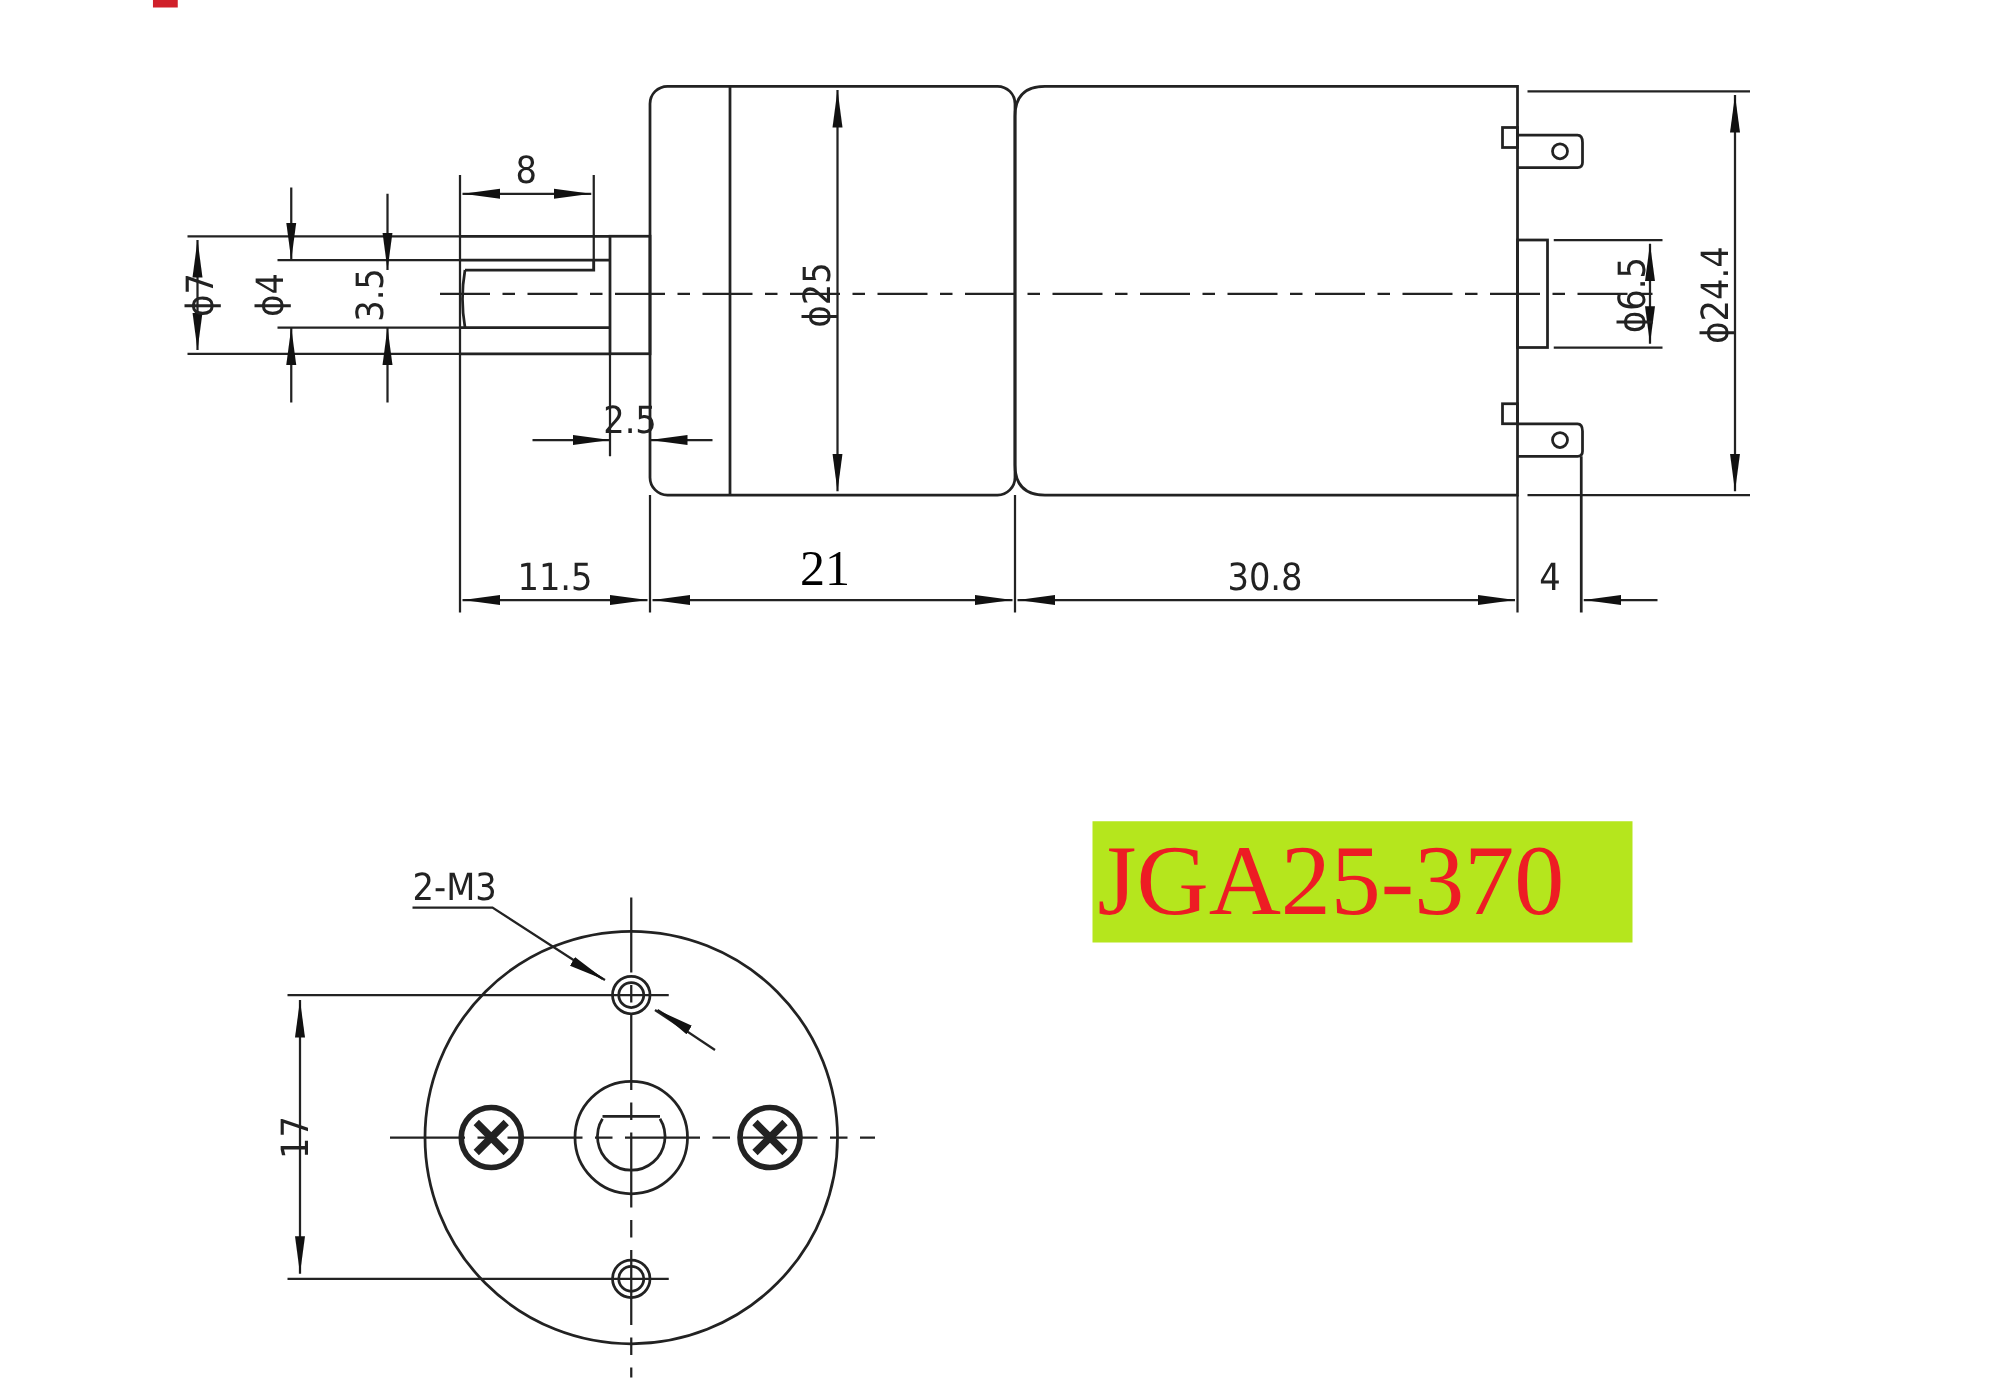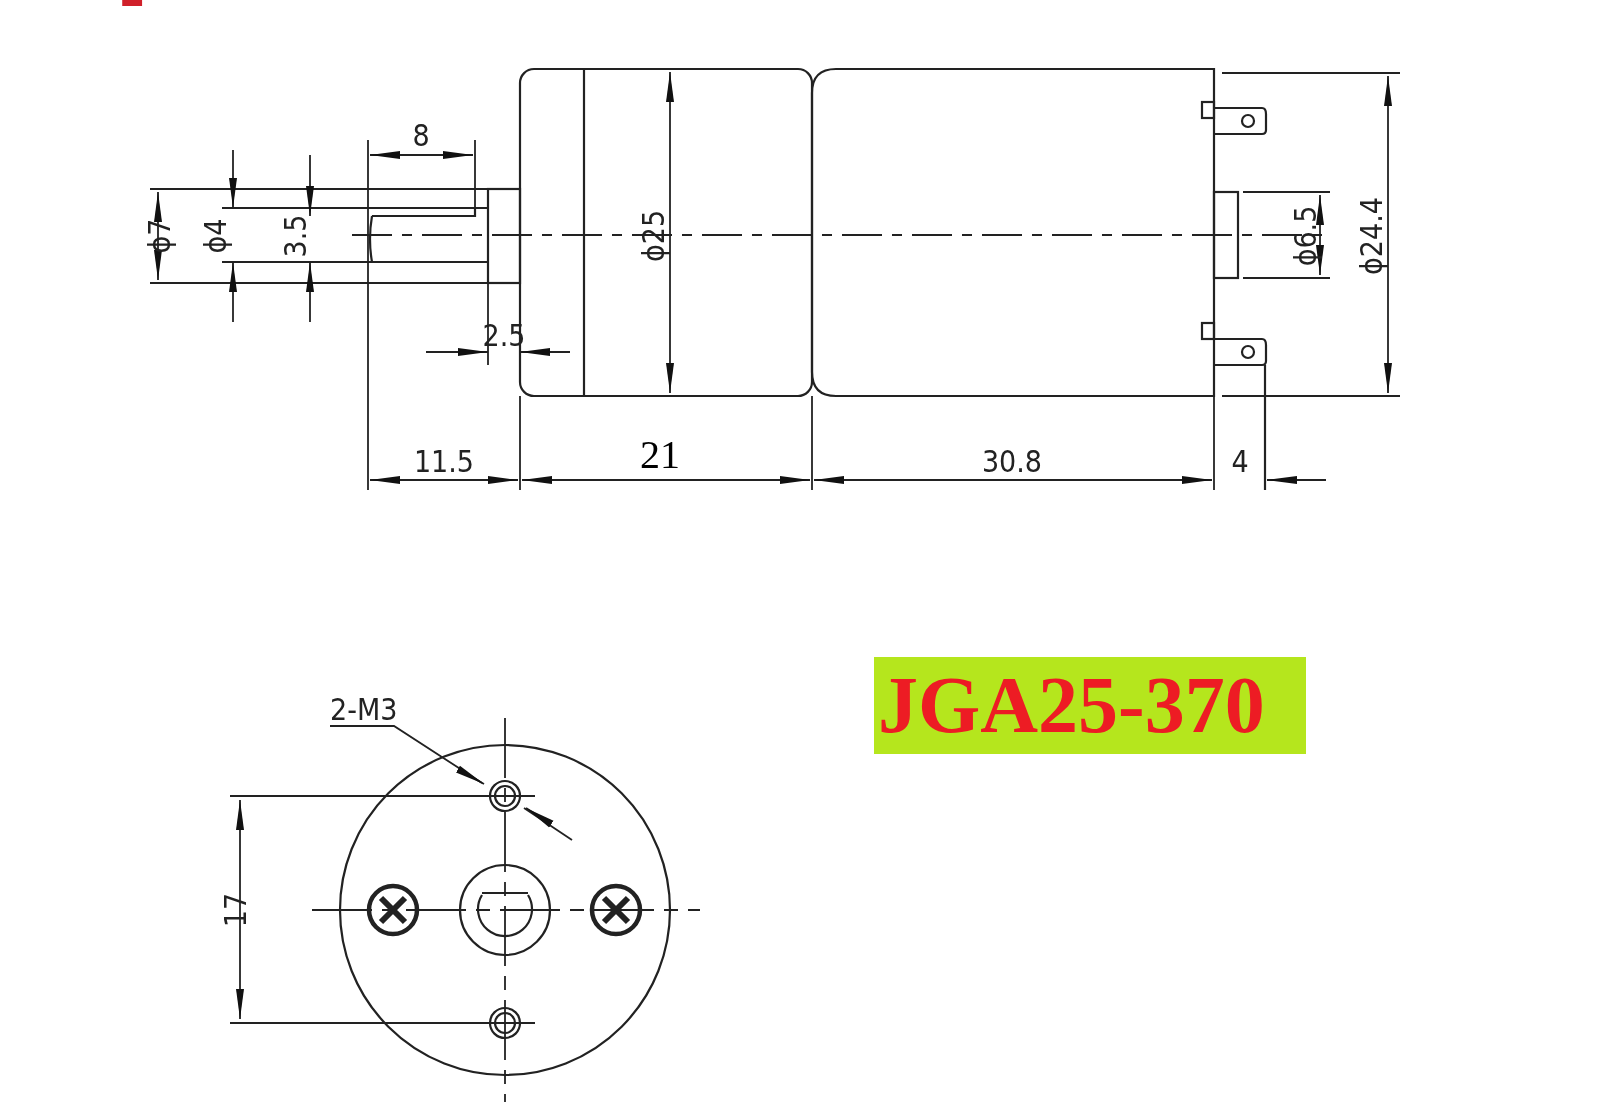--- a/index.html
+++ b/index.html
@@ -3,21 +3,21 @@
   <meta charset="utf-8">
   <style>
     html, body { margin: 0; padding: 0; background: #ffffff; }
     body { width: 1600px; height: 1110px; position: relative; overflow: hidden; font-family: "DejaVu Sans", sans-serif; }
     #drawing { position: absolute; left: 0; top: 0; }
     .dim-text { font-family: "DejaVu Sans Condensed", "DejaVu Sans", sans-serif; font-size: 30px; fill: #222; }
     .serif-text { font-family: "Liberation Serif", serif; font-size: 40px; fill: #000; }
     .model-label {
       position: absolute; left: 874px; top: 657px; width: 432px; height: 97px;
       background: #b5e61d; color: #ed1c24;
-      font-family: "Liberation Serif", serif; font-weight: bold; font-size: 80px;
+      font-family: "Liberation Serif", serif; font-weight: normal; font-size: 80px;
       line-height: 97px; padding-left: 4px; box-sizing: border-box; white-space: nowrap;
     }
     .clipped-header {
       position: absolute; left: 120px; top: -14px; height: 20px;
       color: #d0202a; font-size: 26px; white-space: nowrap; overflow: hidden;
     }
   </style>
 </head>
 <body>
 

